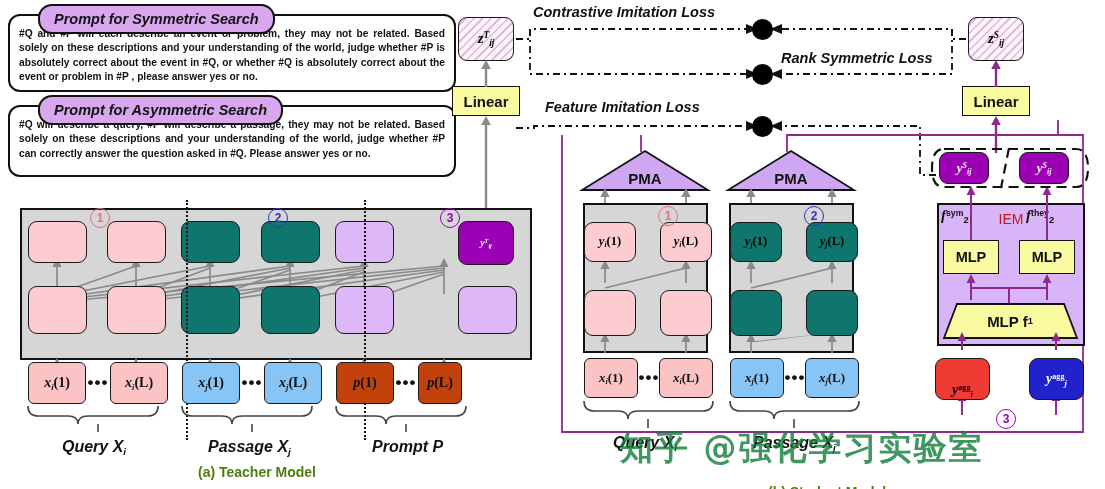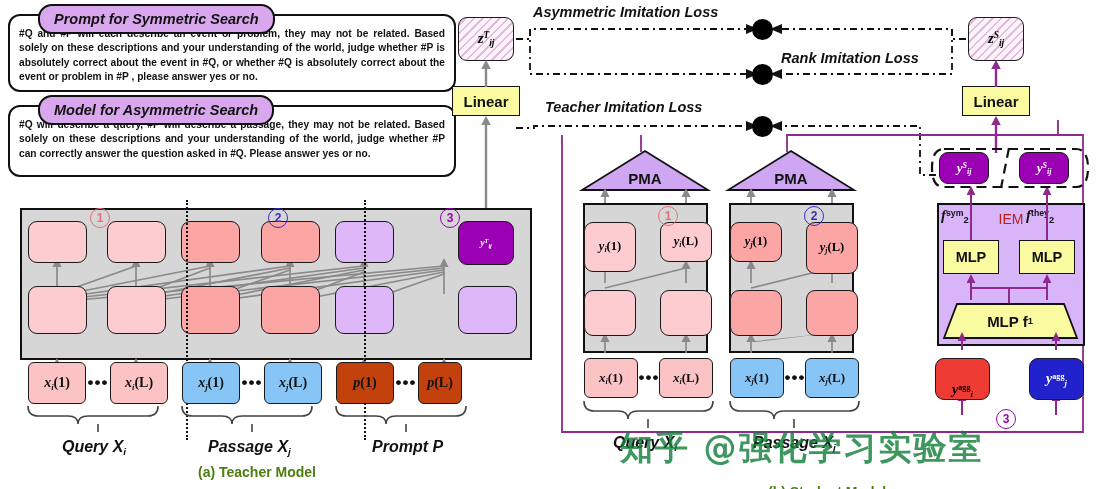--- a/index.html
+++ b/index.html
@@ -16,21 +16,21 @@
   .prompt-body{font-size:10.2px;font-weight:bold;color:#111;line-height:1.42;
     text-align:justify;padding:7px 9px 4px 9px;}
 
   
   .rbox{border:1.6px solid #1a1a1a;border-radius:9px;box-sizing:border-box;}
   .tokbox{border:1.6px solid #1a1a1a;border-radius:6px;box-sizing:border-box;
      font-size:14px;font-weight:bold;color:#111;}
   .pink{background:#fbc3c3;}
   .pinklt{background:#fcccd0;}
   .blue{background:#86c5f5;}
-  .bluelt{background:#fca5a5;}
+  .bluelt{background:#0f766e;}
   .viol{background:#c2410c;}
   .viollt{background:#ddb7f8;}
   .deep{background:#9b00b5;color:#fff;}
   .yellowbox{background:#fafaa0;border:1.8px solid #111;box-sizing:border-box;
      font-weight:bold;color:#111;}
   .grayband{background:#d6d6d6;border:2px solid #111;box-sizing:border-box;}
 
   
   .loss-label{font-style:italic;font-weight:bold;font-size:14.5px;color:#111;white-space:nowrap;}
   .caption{font-weight:bold;font-size:14px;color:#4d7c0f;white-space:nowrap;}
@@ -60,21 +60,21 @@
 <body>
 
 <div class="abs prompt-card" style="left:8px;top:14px;width:448px;height:78px;">
   <div class="prompt-body" style="margin-top:4px;">#Q and #P will each describe an event or problem, they may not be related. Based solely on these descriptions and your understanding of the world, judge whether #P is absolutely correct about the event in #Q, or whether #Q is absolutely correct about the event or problem in #P , please answer yes or no.</div>
 </div>
 <div class="abs prompt-badge ctr" style="left:38px;top:4px;height:22px;">Prompt for Symmetric Search</div>
 
 <div class="abs prompt-card" style="left:8px;top:105px;width:448px;height:72px;">
   <div class="prompt-body" style="margin-top:4px;">#Q will describe a query, #P will describe a passage, they may not be related. Based solely on these descriptions and your understanding of the world, judge whether #P can correctly answer the question asked in #Q. Please answer yes or no.</div>
 </div>
-<div class="abs prompt-badge ctr" style="left:38px;top:95px;height:22px;">Model for Asymmetric Search</div>
+<div class="abs prompt-badge ctr" style="left:38px;top:95px;height:22px;">Prompt for Asymmetric Search</div>
 
 <div class="abs rbox hatch ctr" style="left:458px;top:17px;width:56px;height:44px;">
   <span class="mv" style="font-size:15px;">
     <span>z</span><span class="supi">T</span><span class="sub">ij</span>
   </span>
 </div>
 
 <div class="abs yellowbox ctr" style="left:452px;top:86px;width:68px;height:30px;font-size:15px;">Linear</div>
 
 <svg class="abs" style="left:478px;top:60px;width:16px;height:28px;">
@@ -102,23 +102,23 @@
   <path d="M516,128 L534,128 L534,126 L748,126" stroke="#111" stroke-width="1.8" fill="none" stroke-dasharray="7,4,2,4"></path>
   <polygon points="758,126 746,121 746,131" fill="#111"></polygon>
   <path d="M936,175 L920,175 L920,126 L780,126" stroke="#111" stroke-width="1.8" fill="none" stroke-dasharray="7,4,2,4"></path>
   <polygon points="770,126 782,121 782,131" fill="#111"></polygon>
 </svg>
 
 <div class="abs dot" style="left:752px;top:19px;width:21px;height:21px;"></div>
 <div class="abs dot" style="left:752px;top:64px;width:21px;height:21px;"></div>
 <div class="abs dot" style="left:752px;top:116px;width:21px;height:21px;"></div>
 
-<div class="abs loss-label" style="left:533px;top:4px;">Asymmetric Imitation Loss</div>
-<div class="abs loss-label" style="left:781px;top:50px;">Rank Imitation Loss</div>
-<div class="abs loss-label" style="left:545px;top:99px;">Teacher Imitation Loss</div>
+<div class="abs loss-label" style="left:533px;top:4px;">Contrastive Imitation Loss</div>
+<div class="abs loss-label" style="left:781px;top:50px;">Rank Symmetric Loss</div>
+<div class="abs loss-label" style="left:545px;top:99px;">Feature Imitation Loss</div>
 
 <div class="abs rbox hatch ctr" style="left:968px;top:17px;width:56px;height:44px;">
   <span class="mv" style="font-size:15px;">
     <span>z</span><span class="supi">S</span><span class="sub">ij</span>
   </span>
 </div>
 <div class="abs yellowbox ctr" style="left:962px;top:86px;width:68px;height:30px;font-size:15px;">Linear</div>
 <svg class="abs" style="left:988px;top:60px;width:16px;height:28px;">
   <line x1="8" y1="27" x2="8" y2="7" stroke="#8e2a8e" stroke-width="2.4"></line>
   <polygon points="8,0 3.2,9 12.8,9" fill="#8e2a8e"></polygon>
@@ -297,30 +297,30 @@
     <polygon points="751,260 746.4,269 755.6,269"></polygon>
       <polygon points="832,260 827.4,269 836.6,269"></polygon>
     <polygon points="605,333 600.4,342 609.6,342"></polygon>
       <polygon points="686,333 681.4,342 690.6,342"></polygon>
     <polygon points="751,333 746.4,342 755.6,342"></polygon>
       <polygon points="832,333 746.4,342 755.6,342"></polygon>
     <polygon points="832,333 827.4,342 836.6,342"></polygon>
   </g>
 </svg>
 
-<div class="abs rbox pinklt ctr" style="left:584px;top:222px;width:52px;height:50px;">
+<div class="abs rbox pinklt ctr" style="left:584px;top:222px;width:52px;height:40px;">
   <span class="mv" style="font-size:12.5px;"><span>y</span><span class="sub">i</span><span class="paren">(1)</span></span>
 </div>
 <div class="abs rbox pinklt ctr" style="left:660px;top:222px;width:52px;height:40px;">
   <span class="mv" style="font-size:12.5px;"><span>y</span><span class="sub">i</span><span class="paren">(L)</span></span>
 </div>
 <div class="abs rbox bluelt ctr" style="left:730px;top:222px;width:52px;height:40px;">
   <span class="mv" style="font-size:12.5px;"><span>y</span><span class="sub">j</span><span class="paren">(1)</span></span>
 </div>
-<div class="abs rbox bluelt ctr" style="left:806px;top:222px;width:52px;height:52px;">
+<div class="abs rbox bluelt ctr" style="left:806px;top:222px;width:52px;height:40px;">
   <span class="mv" style="font-size:12.5px;"><span>y</span><span class="sub">j</span><span class="paren">(L)</span></span>
 </div>
 
 <div class="abs rbox pinklt" style="left:584px;top:290px;width:52px;height:46px;"></div>
 <div class="abs rbox pinklt" style="left:660px;top:290px;width:52px;height:46px;"></div>
 <div class="abs rbox bluelt" style="left:730px;top:290px;width:52px;height:46px;"></div>
 <div class="abs rbox bluelt" style="left:806px;top:290px;width:52px;height:46px;"></div>
 
 <div class="abs circnum ctr" style="left:658px;top:206px;color:#e4707a;">1</div>
 <div class="abs circnum ctr" style="left:804px;top:206px;color:#3730c8;">2</div>

